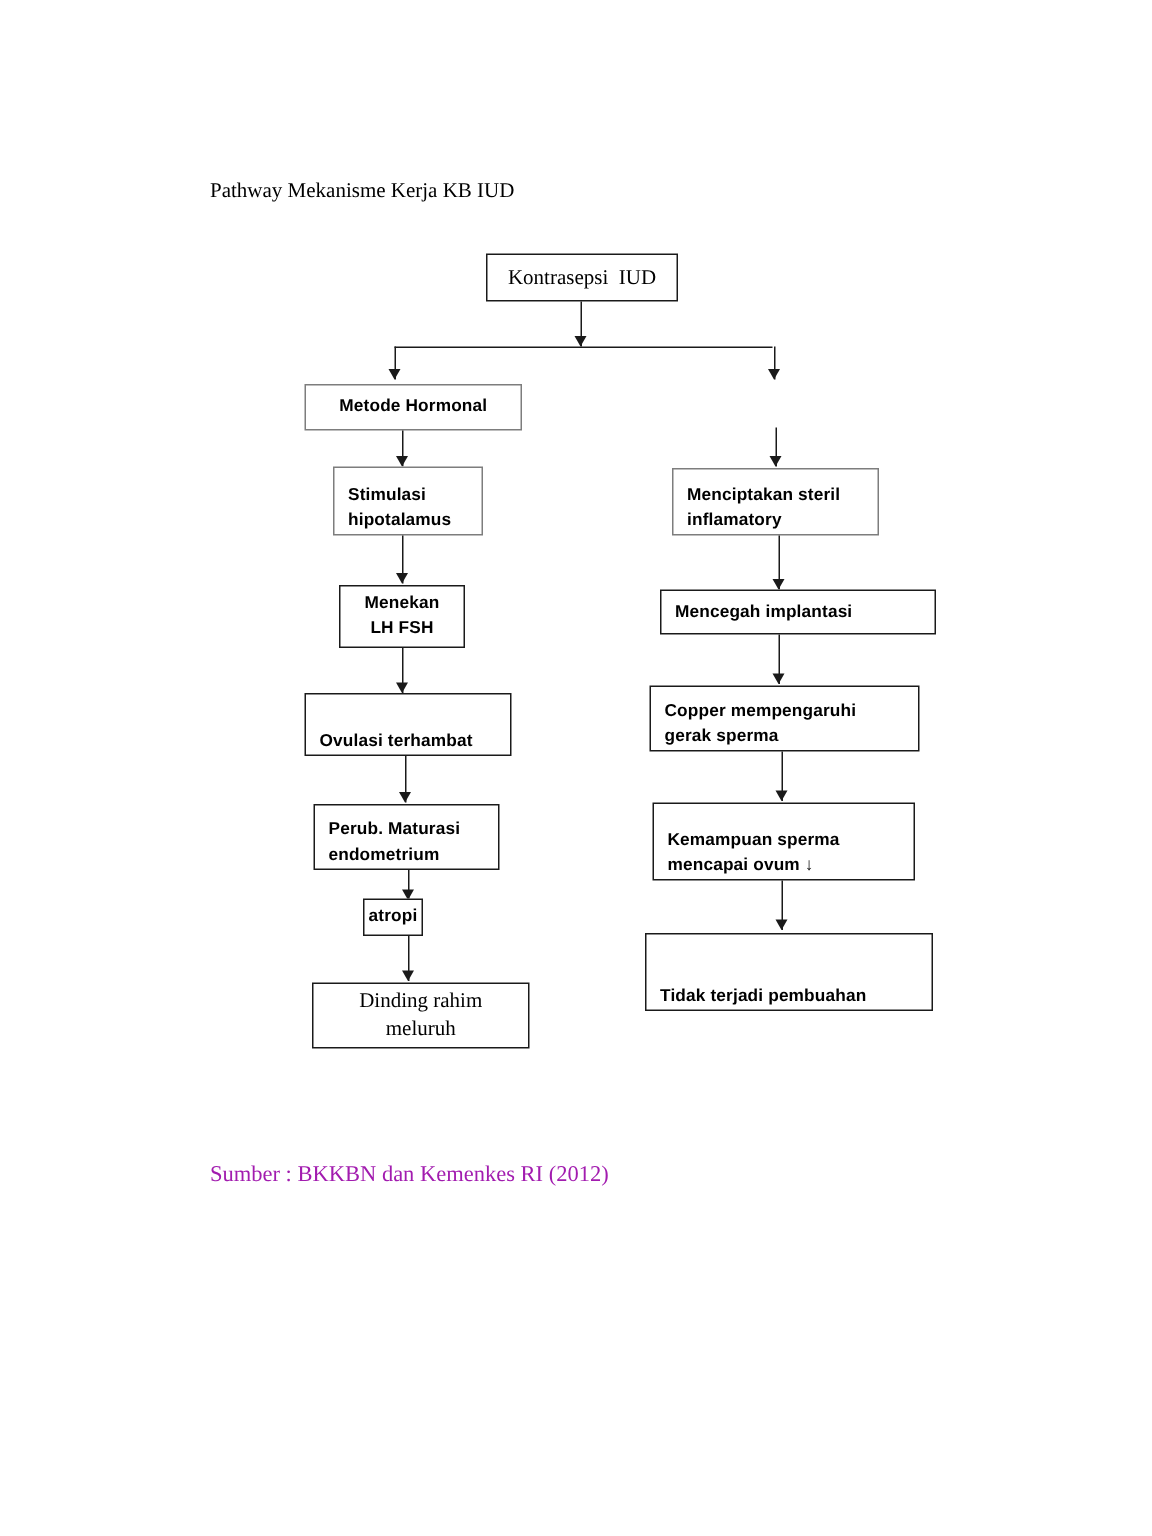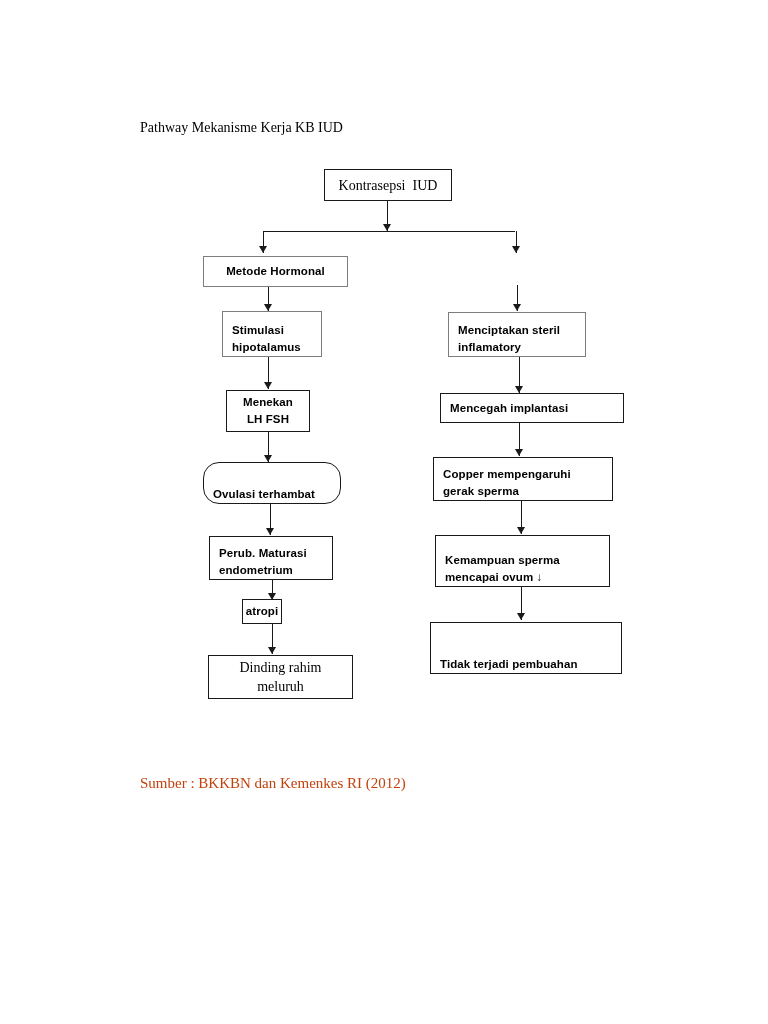--- a/index.html
+++ b/index.html
@@ -56,21 +56,21 @@
     position: absolute;
     font-family: "Liberation Serif", serif;
     font-size: 14px;
     color: #000000;
     white-space: pre;
   }
   .source-note {
     position: absolute;
     font-family: "Liberation Serif", serif;
     font-size: 15px;
-    color: #c2410c;
+    color: #a21caf;
     white-space: pre;
   }
   
   .vline {
     position: absolute;
     width: 0;
     border-left: 1.3px solid #1a1a1a;
   }
   .hline {
     position: absolute;
@@ -121,21 +121,21 @@
   <div class="arrowhead" style="left:264px; top:382px;"></div>
 
   <div class="node sans center" style="left:226px; top:390px; width:84px; height:42px;">
     <span class="txt">Menekan
 LH FSH</span>
   </div>
 
   <div class="vline" style="left:268px; top:432px; height:30px;"></div>
   <div class="arrowhead" style="left:264px; top:455px;"></div>
 
-  <div class="node sans left pad-l pad-t topalign" style="left:203px; top:462px; width:138px; height:42px;border-radius:16px;">
+  <div class="node sans left pad-l pad-t topalign" style="left:203px; top:462px; width:138px; height:42px;">
     <span class="txt">Ovulasi terhambat</span>
   </div>
 
   <div class="vline" style="left:270px; top:504px; height:31px;"></div>
   <div class="arrowhead" style="left:266px; top:528px;"></div>
 
   <div class="node sans left pad-l pad-t topalign" style="left:209px; top:536px; width:124px; height:44px;">
     <span class="txt">Perub. Maturasi
 endometrium</span>
   </div>

